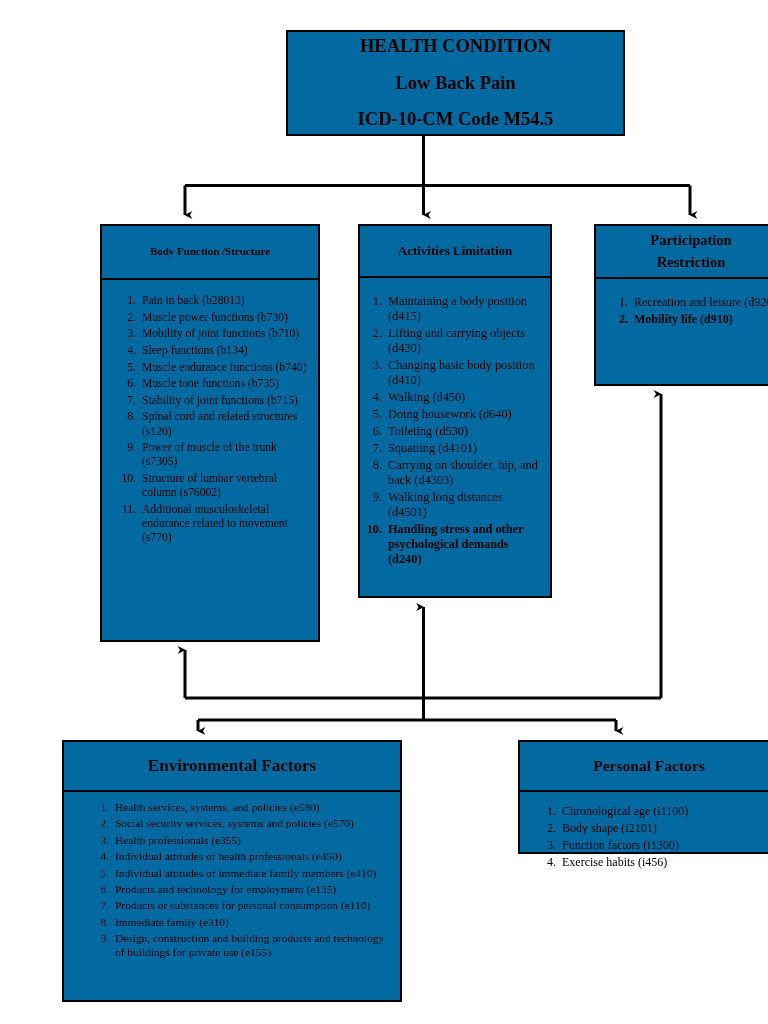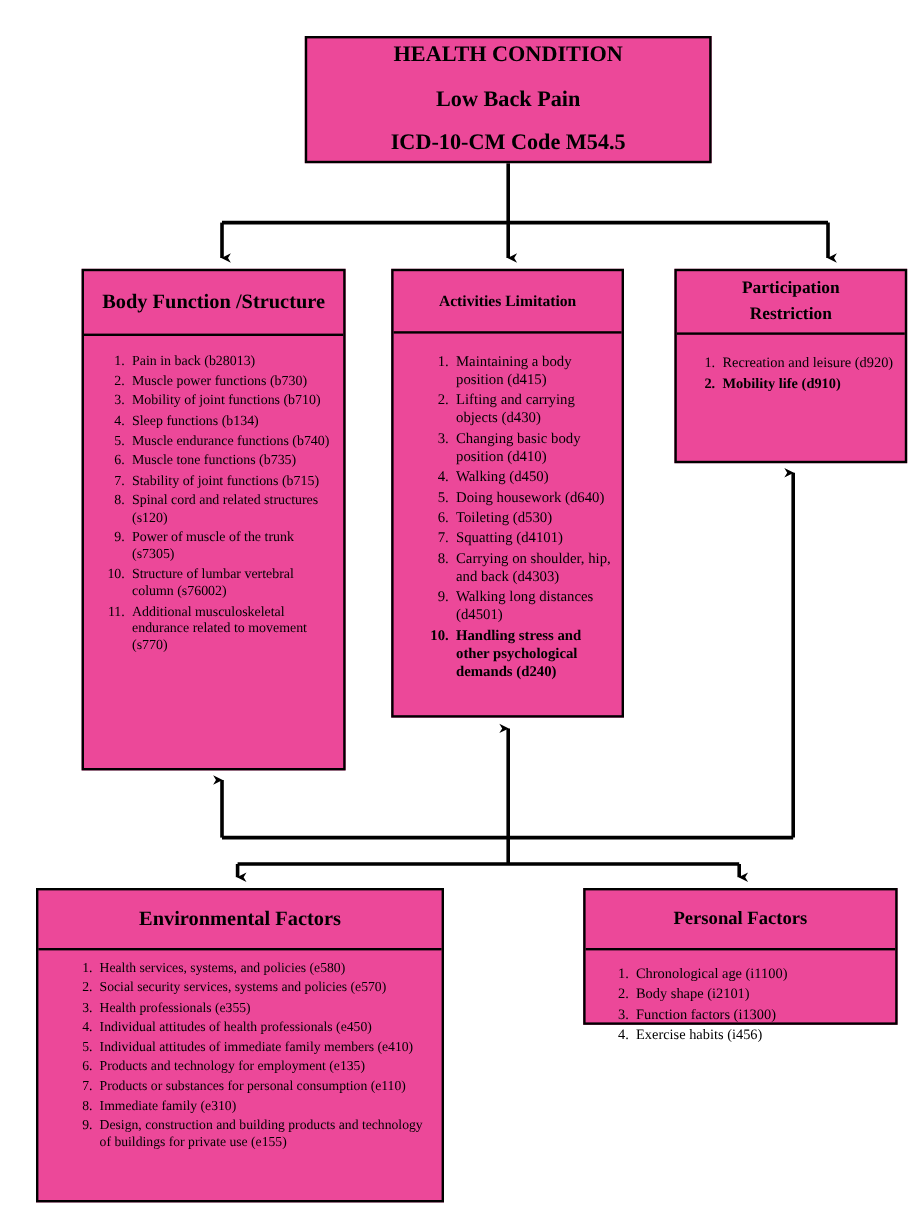--- a/index.html
+++ b/index.html
@@ -2,21 +2,21 @@
 <html><head>
 <meta charset="utf-8">
 <style>
   html,body{margin:0;padding:0;background:#ffffff;}
   body{
     width:768px;height:1024px;position:relative;overflow:hidden;
     font-family:"Liberation Serif","DejaVu Serif",serif;
     color:#000;
   }
   #canvas{position:absolute;inset:0;width:768px;height:1024px;}
-  .box{position:absolute;border:2.5px solid #000;background:#ec4899;box-sizing:border-box;}
+  .box{position:absolute;border:2.5px solid #000;background:#0369a1;box-sizing:border-box;margin-left:32px;}
   .box-title{
     box-sizing:border-box;width:100%;border-bottom:2.5px solid #000;
     display:flex;flex-direction:column;align-items:center;justify-content:center;
     font-weight:bold;text-align:center;line-height:1.45;
   }
   .box-title.noline{border-bottom:none;}
   .box-body{box-sizing:border-box;width:100%;}
   ol.items{
     list-style:none;margin:0;padding:0;
     counter-reset:li;
@@ -35,29 +35,29 @@
   ol.items>li.bold:before{font-weight:bold;}
   ol.items>li.bold{font-weight:bold;}
   ol.items>li>span{display:block;}
 
   
   #health-condition{left:254px;top:30px;width:339px;height:106px;}
   #health-condition .box-title{height:100%;font-size:18.5px;border-bottom:none;gap:10px;}
 
   
   #body-function{left:68px;top:224px;width:220px;height:418px;}
-  #body-function .box-title{height:54px;font-size:17px;}
+  #body-function .box-title{height:54px;font-size:11px;}
   #body-function .box-body{padding:14px 8px 6px 14px;}
   #body-function ol.items{font-size:11.6px;}
   #body-function ol.items>li{padding-left:26px;margin-bottom:2.5px;}
   #body-function ol.items>li:before{width:20px;}
 
   #activities{left:326px;top:224px;width:194px;height:374px;}
   #activities .box-title{height:52px;font-size:13px;}
-  #activities .box-body{padding:16px 8px 6px 26px;}
+  #activities .box-body{padding:16px 8px 6px 2px;}
   #activities ol.items{font-size:12.3px;}
   #activities ol.items>li{padding-left:26px;margin-bottom:2px;}
   #activities ol.items>li:before{width:20px;}
 
   #participation{left:562px;top:224px;width:194px;height:162px;}
   #participation .box-title{height:53px;font-size:14.5px;}
   #participation .box-body{padding:16px 8px 6px 10px;}
   #participation ol.items{font-size:12px;}
   #participation ol.items>li{padding-left:28px;margin-bottom:2px;}
   #participation ol.items>li:before{width:22px;}

